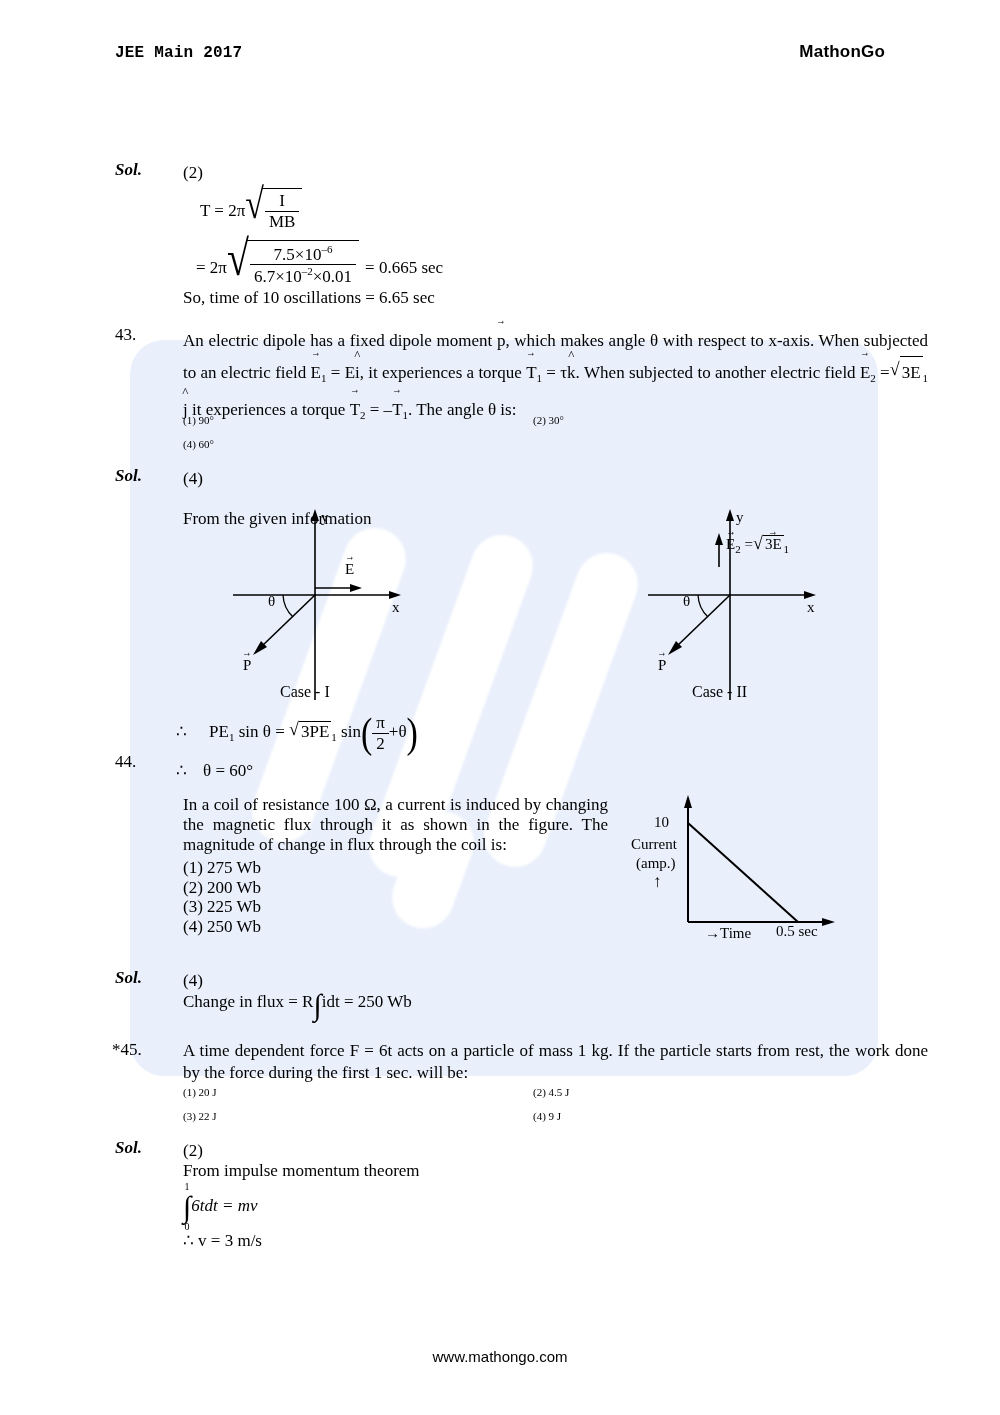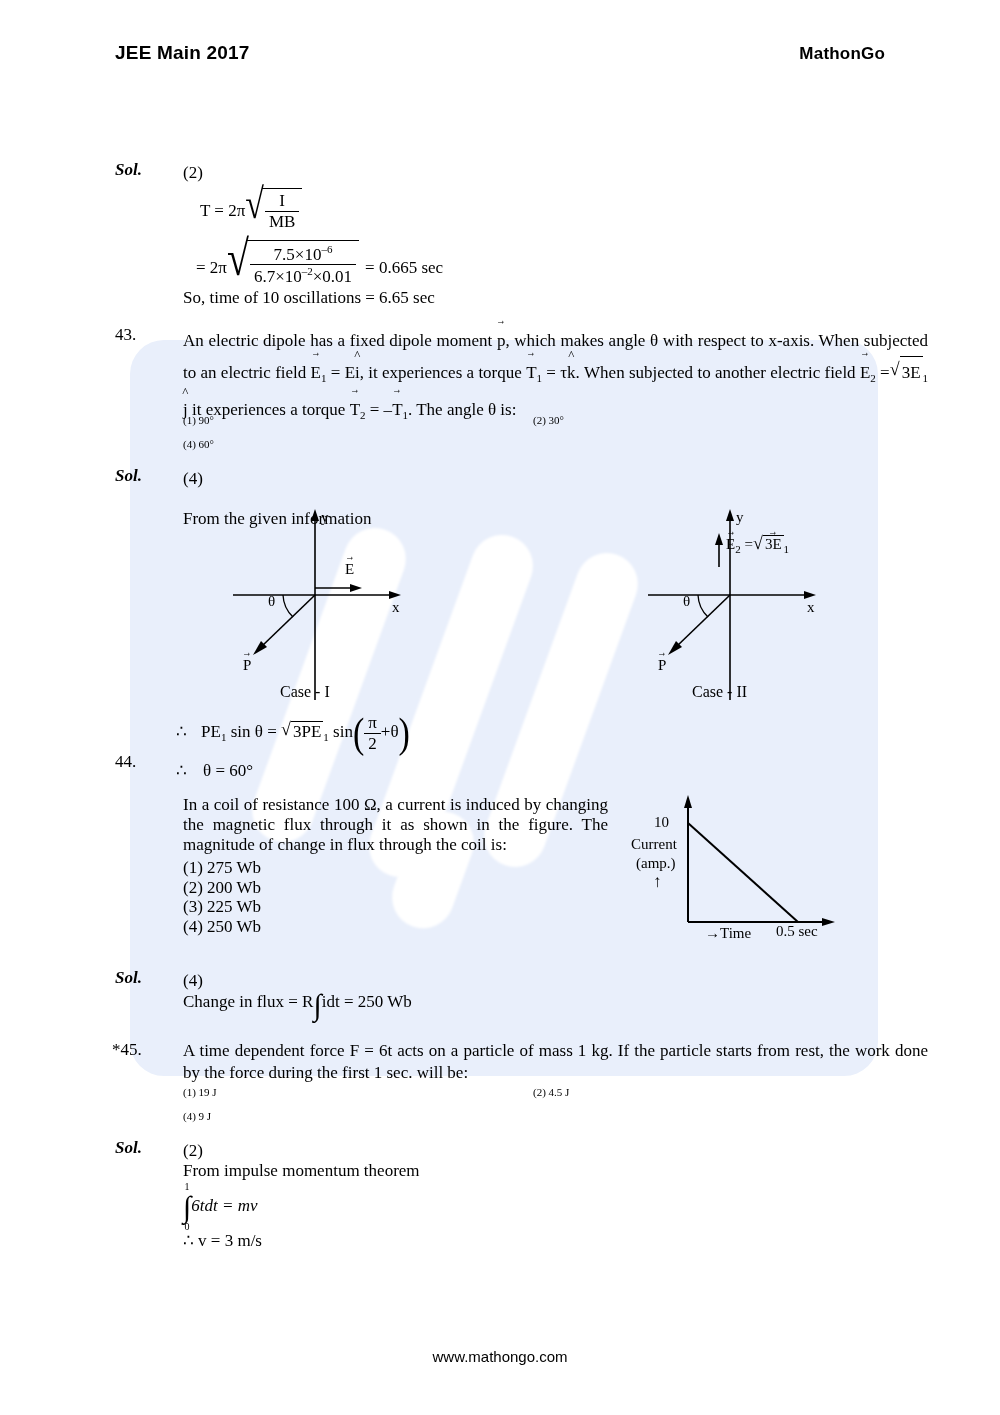--- a/index.html
+++ b/index.html
@@ -8,21 +8,21 @@
     background:#ffffff;
     font-family:"Liberation Serif", serif;
     color:#000;
     position:relative;
     overflow:hidden;
   }
   .page{position:absolute;inset:0;}
 
   
   .header{position:absolute;left:115px;top:42px;width:770px;display:flex;justify-content:space-between;align-items:baseline;}
-  .header .h-left{font-family:Liberation Sans, sans-serif;font-weight:bold;font-size:19px;letter-spacing:.2px;}
+  .header .h-left{font-family:Liberation Mono, monospace;font-weight:bold;font-size:16px;letter-spacing:.2px;}
   .header .h-right{font-family:"Liberation Sans",sans-serif;font-weight:bold;font-size:17px;letter-spacing:.2px;}
   .footer{position:absolute;left:0;top:1348px;width:1000px;text-align:center;
           font-family:"Liberation Sans",sans-serif;font-size:15px;}
 
   
   .tint{
     position:absolute;left:130px;top:340px;width:748px;height:736px;
     background:#e9effb;border-radius:34px;overflow:hidden;
   }
   .wm{position:absolute;left:0;top:0;width:100%;height:100%;}
@@ -215,21 +215,21 @@
       <div class="dlabel" style="position:absolute;left:96px;top:30px;white-space:nowrap;">
         <span class="vec">E</span><sub>2</sub>
         <span>=</span><span class="sqrt"><span class="rad"><span class="vec">3E</span></span></span><sub>1</sub>
       </div>
       <div class="dlabel" style="position:absolute;left:28px;top:152px;"><span class="vec">P</span></div>
       <div class="dlabel" style="position:absolute;left:62px;top:178px;font-size:16px;">Case - II</div>
     </div>
 
     <div class="row math" style="left:176px;top:713px;">
       <span>∴</span>
-      <span style="margin-left:10px;font-family:Liberation Serif, serif;">PE</span><sub>1</sub>
+      <span style="margin-left:18px;font-family:Liberation Serif, serif;">PE</span><sub>1</sub>
       <span>sin θ =</span>
       <span class="sqrt"><span class="rad">3PE</span></span><sub>1</sub>
       <span>sin</span><span class="paren">(</span><span class="frac"><span class="n">π</span><span class="d">2</span></span><span>+θ</span><span class="paren">)</span>
     </div>
     <div class="row math" style="left:176px;top:760px;text-align:center;">
       <span>∴</span>
       <span style="margin-left:12px;">θ = 60°</span>
     </div>
 
     <div class="row qnum" style="left:115px;top:752px;">
@@ -275,24 +275,25 @@
     </div>
 
     <div class="row qnum" style="left:112px;top:1040px;">
       <span>*45.</span>
     </div>
     <div class="row txt just" style="left:183px;top:1040px;width:745px;line-height:22px;">
       <span>A time dependent force F = 6t acts on a particle of mass 1 kg. If the particle starts from rest, the work done by the force during the first 1 sec. will be:</span>
     </div>
     <div class="row" style="left:183px;top:1080px;width:700px;">
       <div class="opts">
-        <div class="c">(1) 19 J</div>
+        <div class="c">(1) 20 J</div>
         <div class="c">(2) 4.5 J</div>
       </div>
       <div class="opts">
+        <div class="c">(3) 22 J</div>
         <div class="c">(4) 9 J</div>
       </div>
     </div>
 
     <div class="row" style="left:115px;top:1138px;">
       <span class="lbl">Sol.</span>
     </div>
     <div class="row txt" style="left:183px;top:1138px;">
       <span>(2)</span>
     </div>

